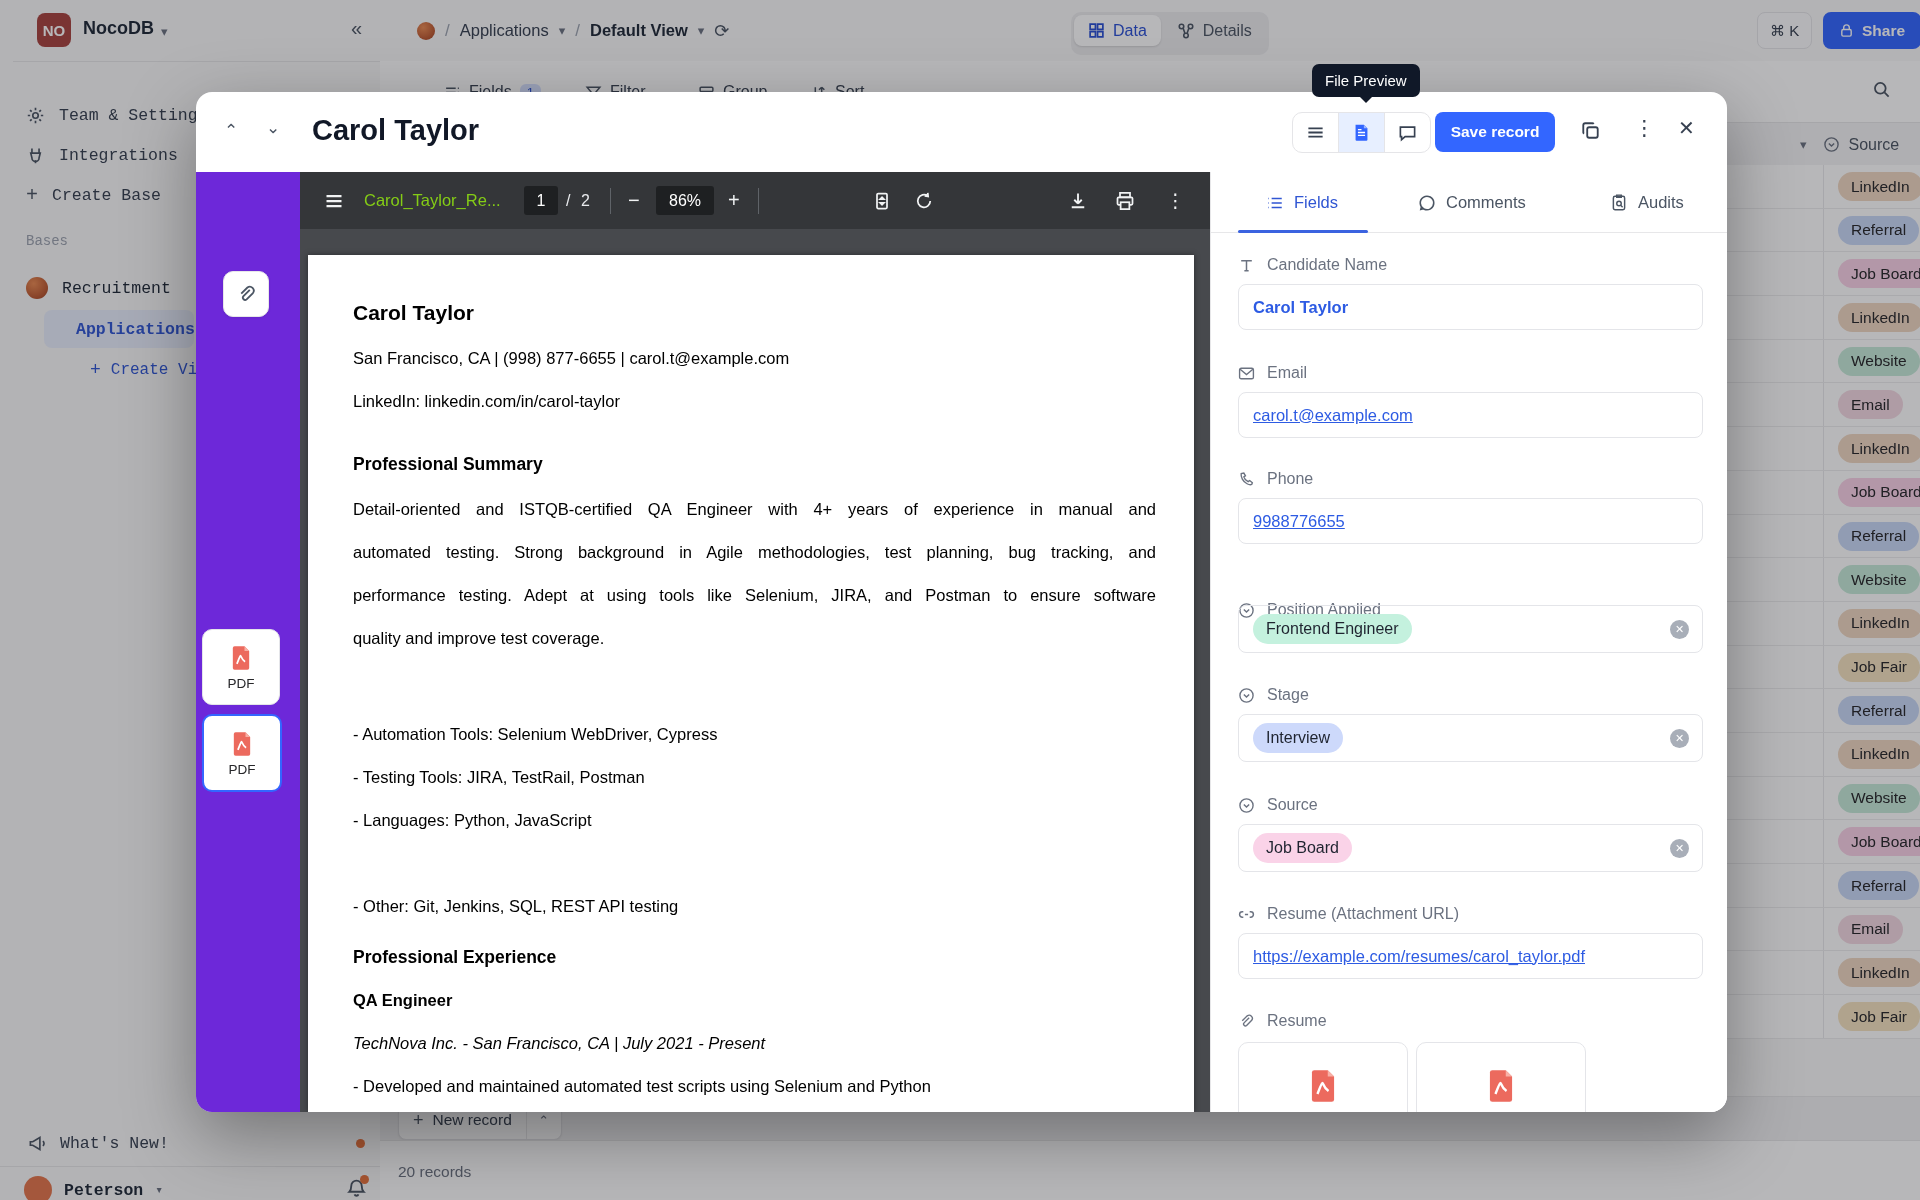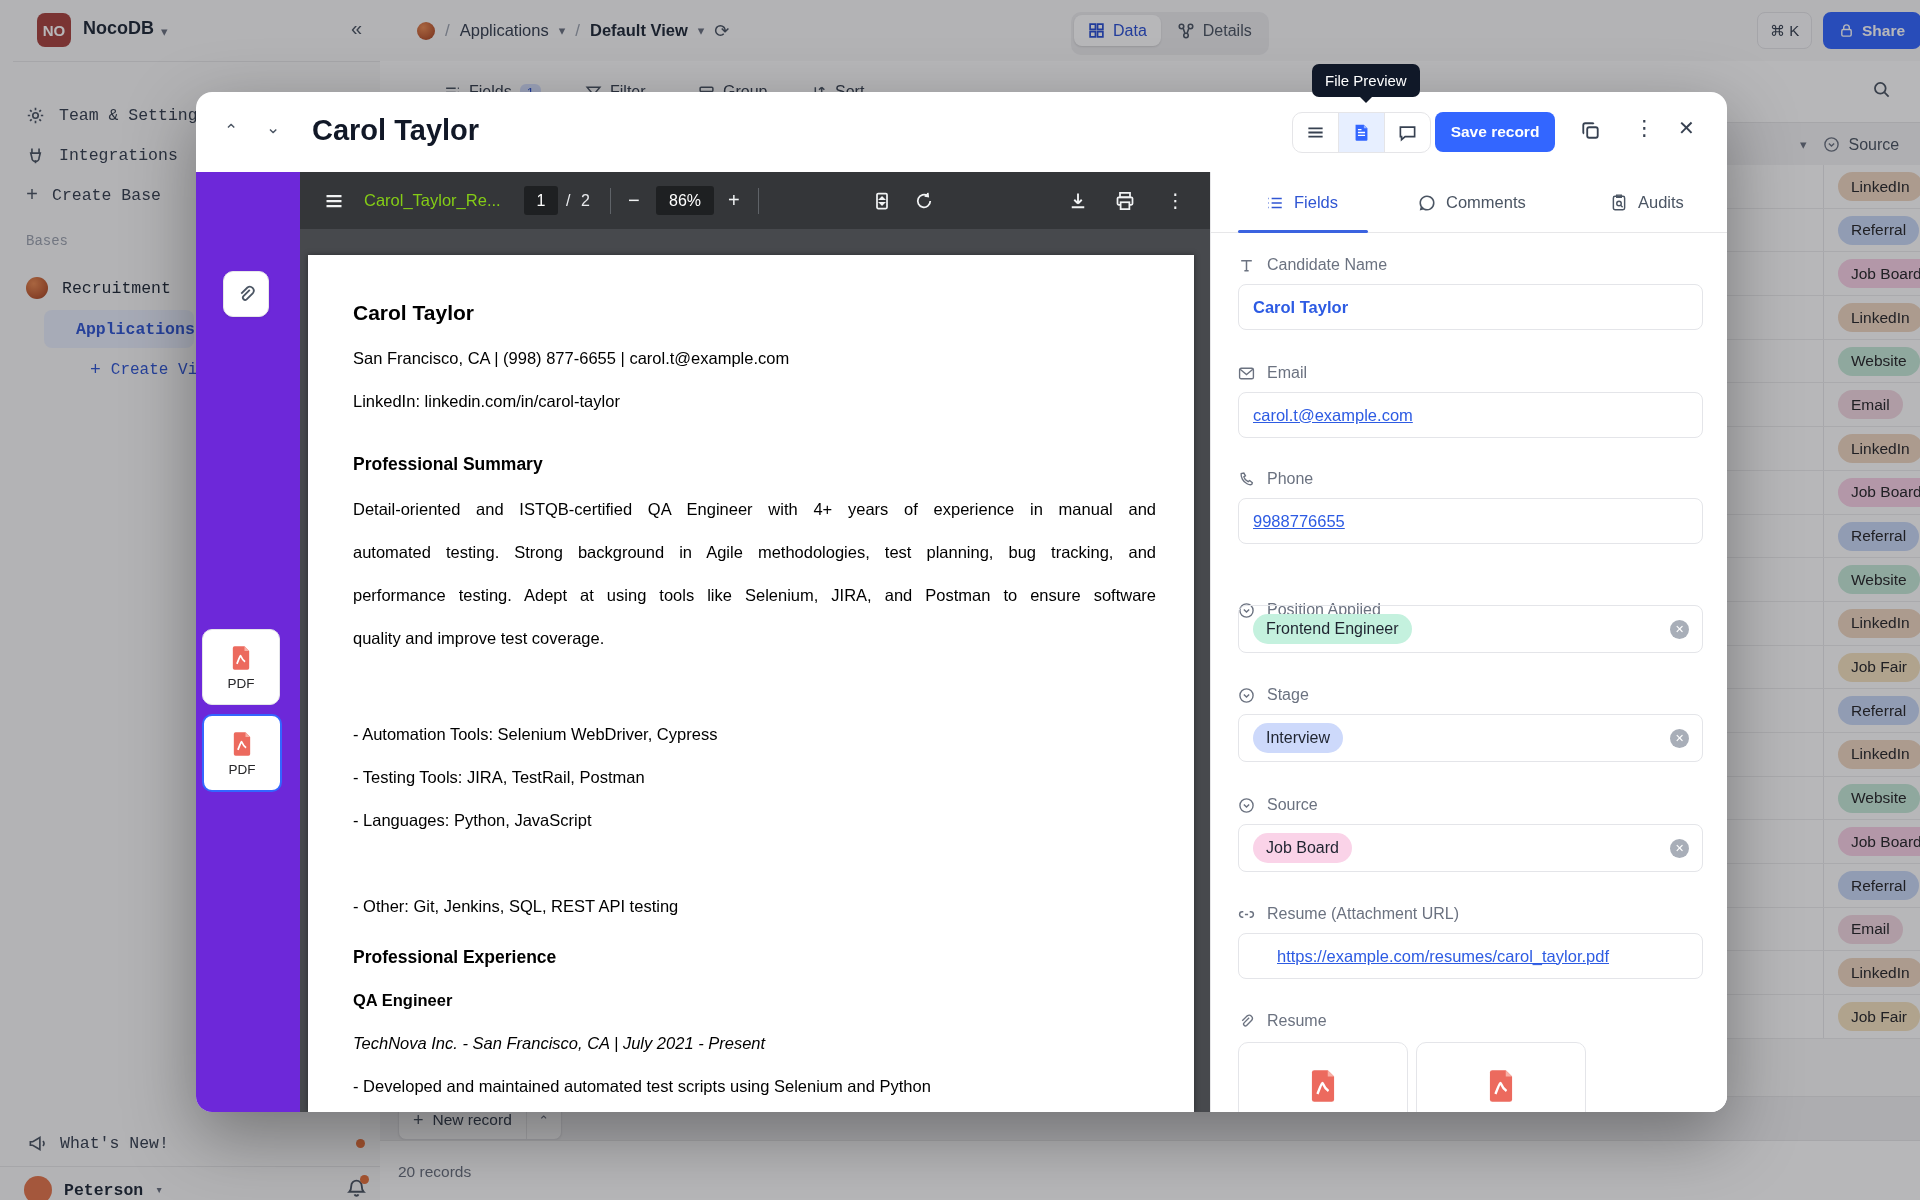--- a/index.html
+++ b/index.html
@@ -632,21 +632,21 @@
 
       <div class="f-label" style="top:733px;">
         <svg width="17" height="17" viewBox="0 0 16 16">
             <g fill="none" stroke="#6b7280" stroke-width="1.4">
               <path d="M6.5 8h3M5 5.5H4a2.5 2.5 0 0 0 0 5h1M11 5.5h1a2.5 2.5 0 0 1 0 5h-1"></path>
             </g>
           </svg>
         <span>Resume (Attachment URL)</span>
       </div>
       <div class="f-input" style="top:761px;">
-        <span class="f-link" style="white-space:nowrap;margin-left:24px;">https://example.com/resumes/carol_taylor.pdf</span>
+        <span class="f-link" style="white-space:nowrap;">https://example.com/resumes/carol_taylor.pdf</span>
       </div>
 
       <div class="f-label" style="top:840px;">
         <svg width="17" height="17" viewBox="0 0 16 16">
             <path fill="none" stroke="#6b7280" stroke-width="1.3" d="M10.5 4.5l-4.8 4.8a1.7 1.7 0 0 0 2.4 2.4l4.8-4.8a3 3 0 0 0-4.2-4.2L4 7.4"></path>
           </svg>
         <span>Resume</span>
       </div>
       <div class="att-card" style="left:27px;top:870px;">
         <svg width="38" height="38" viewBox="0 0 24 24">

